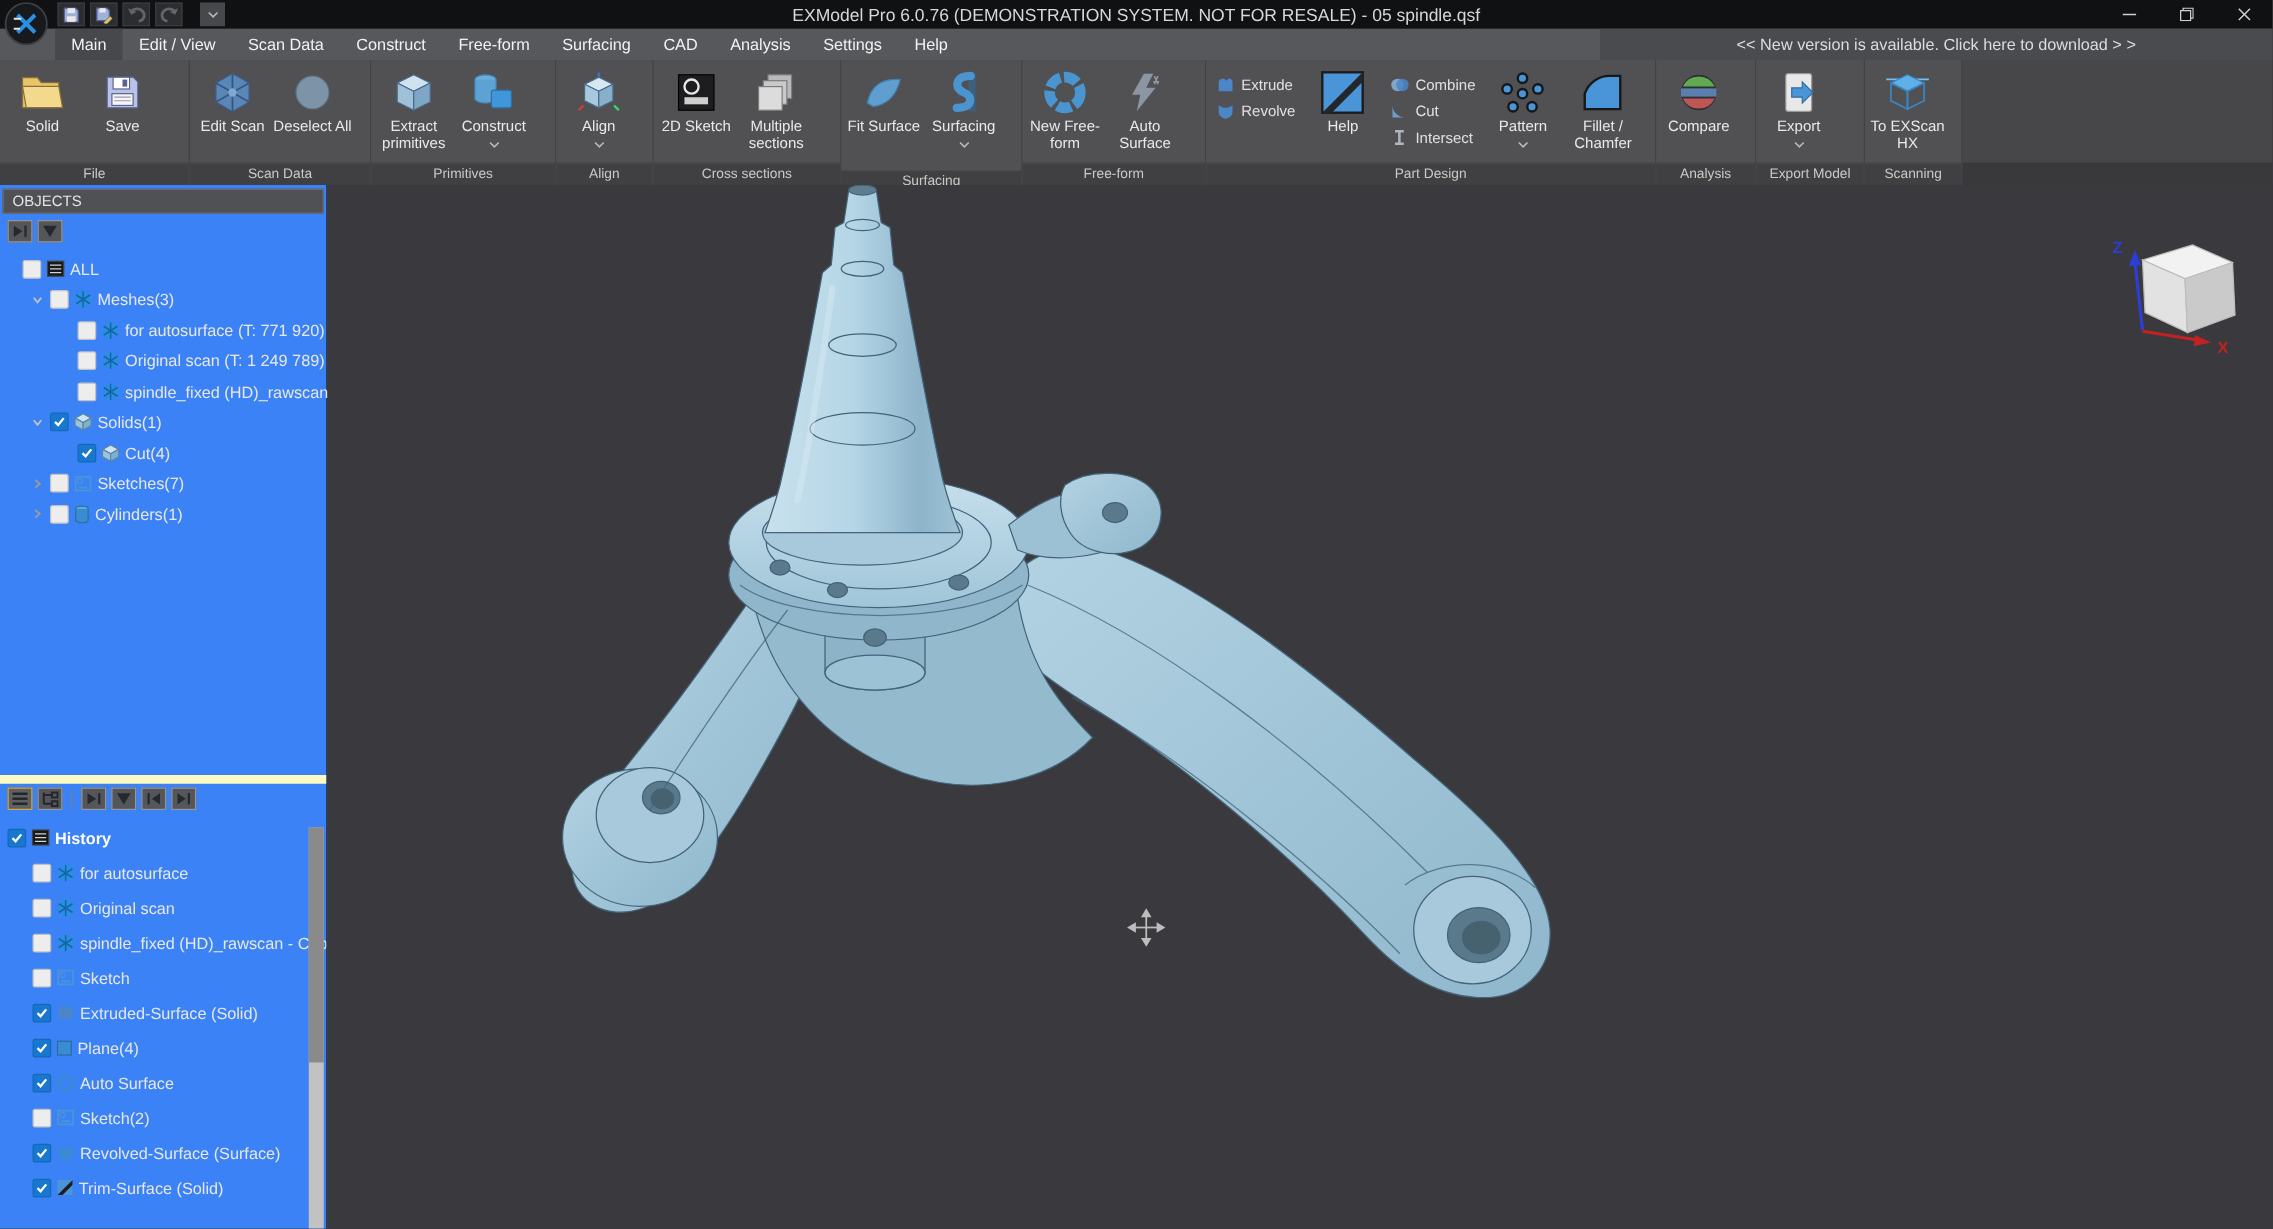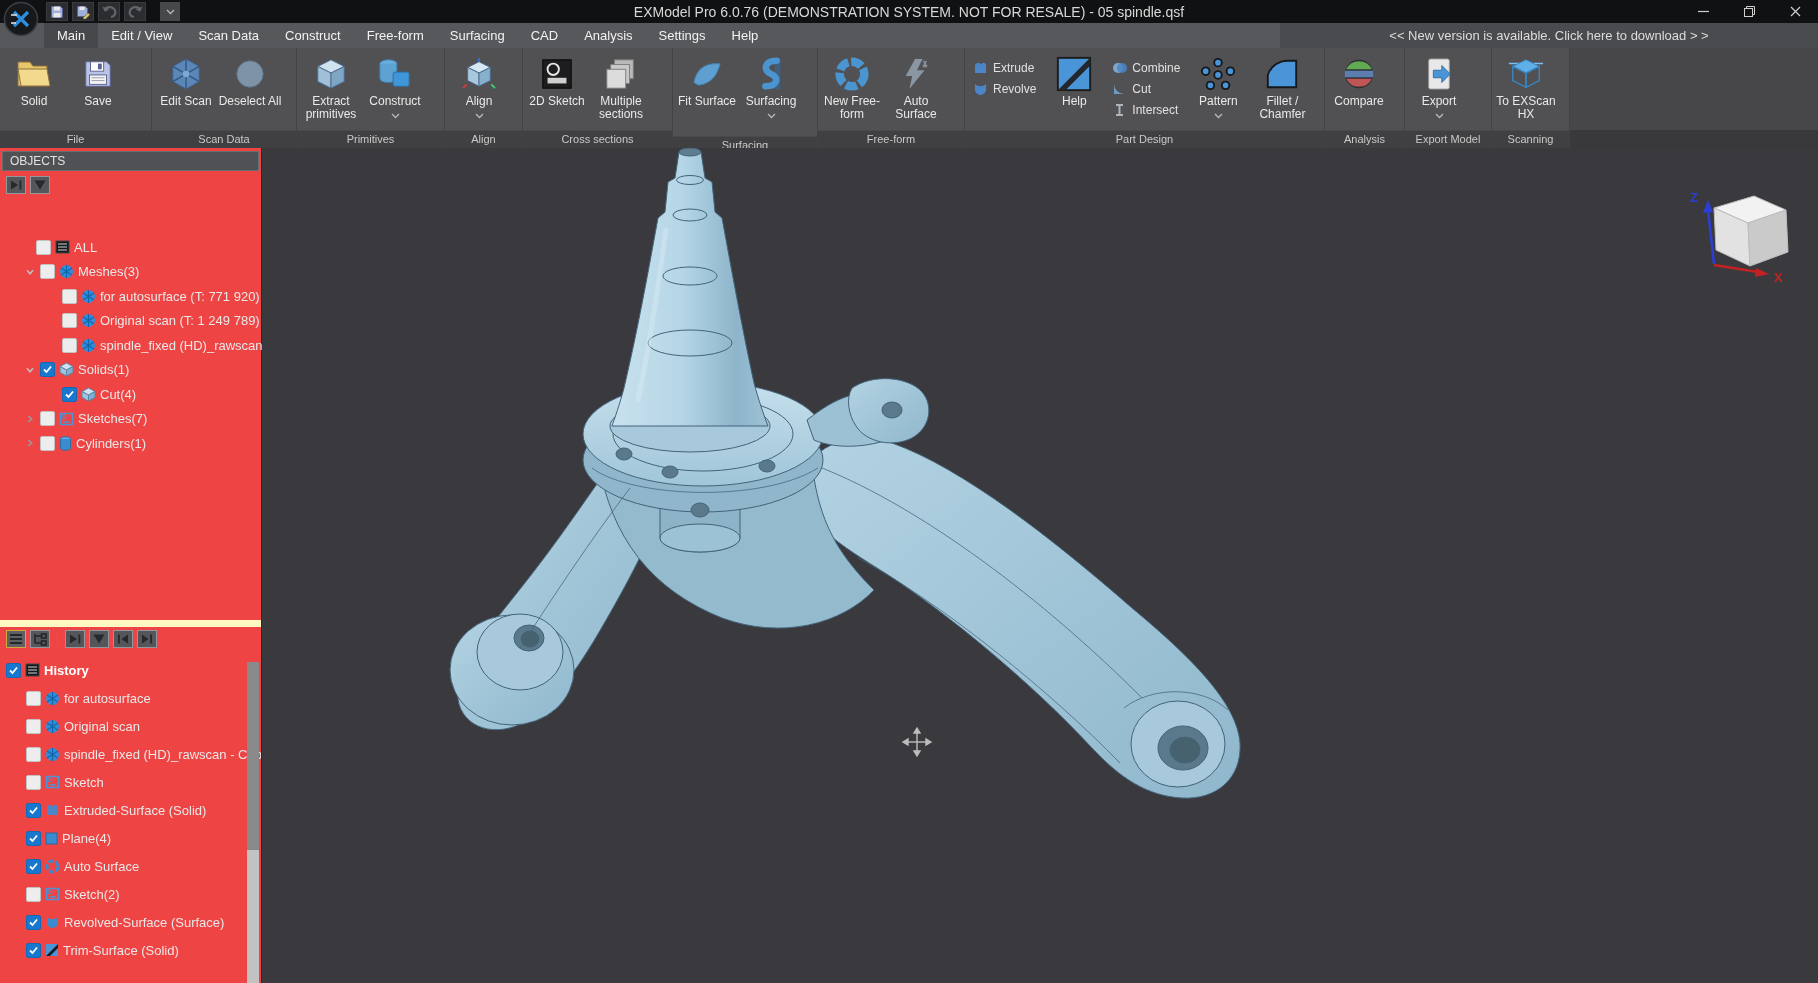--- a/index.html
+++ b/index.html
@@ -28,21 +28,21 @@
 .rg-label{height:18px;background:#404043;color:#c9c9c9;font-size:11px;line-height:17px;text-align:center;border-top:1px solid #494a4d;white-space:nowrap;overflow:hidden}
 .ribbon-btn{width:64px;display:flex;flex-direction:column;align-items:center;color:#e9e9e9;font-size:12px;line-height:1.12;text-align:center;padding-top:3px;flex:none}
 .ribbon-btn .icn{height:42px;display:flex;align-items:center}
 .rg-stack{display:flex;flex-direction:column;gap:4px;padding:9px 6px 0;flex:none}
 .small-btn{display:flex;align-items:center;gap:5px;font-size:12px;color:#e0e0e0;height:17px;white-space:nowrap}
 .caret{margin-top:1px;height:7px}
 .ribbon-fill{flex:1;display:flex;flex-direction:column}
 .ribbon-fill .a{height:82px;background:#47474a}
 .ribbon-fill .b{height:18px;background:#39393c}
 
-.left-panel{position:absolute;top:148px;left:0;width:262px;bottom:0;background:#ef4444;border-right:1px solid #29292b}
+.left-panel{position:absolute;top:148px;left:0;width:262px;bottom:0;background:#3b82f6;border-right:1px solid #29292b}
 .objects-header{margin:3px 2px 2px;height:20px;border:1px solid #6b6c70;background:#505155;color:#e2e2e2;font-size:12px;line-height:18px;padding-left:7px}
 .panel-toolbar{display:flex;gap:4px;align-items:center;padding:3px 0 3px 6px}
 .tb-btn{width:20px;height:18px;border:1px solid #94979c;background:#54565a;display:flex;align-items:center;justify-content:center;flex:none}
 .tb-btn.active{border-color:#d2a83e;background:#5e6064}
 .tb-sep{width:1px;height:15px;background:#7c7d81;margin:0 3px}
 .tree{padding-top:6px}
 .tree-row{display:flex;align-items:center;gap:4px;color:#e8e8e8;font-size:13px;white-space:nowrap}
 .tree-row .exp{width:12px;display:flex;justify-content:center;flex:none}
 .cb{width:15px;height:15px;border-radius:2px;background:#ededed;border:1px solid #c2c2c2;flex:none;display:flex;align-items:center;justify-content:center}
 .cb.checked{background:#1878d0;border-color:#1568b8}
@@ -486,21 +486,21 @@
         </div>
         <div class="tb-btn">
           <span class="icn">
             <svg width="16" height="14" viewBox="0 0 16 14">
               <path d="M2.5 2.5 h11 l-5.5 9 Z" fill="#25282c"></path>
             </svg>
           </span>
         </div>
       </div>
     <div class="tree" id="objects-tree">
-        <div class="tree-row" style="height: 24.5px; padding-left: 20px; margin-top: 32px;">
+        <div class="tree-row" style="height: 24.5px; padding-left: 2px;">
           <span class="exp"></span>
           <div class="cb"></div>
           <span class="icn">
             <svg width="15" height="14" viewBox="0 0 15 14">
               <rect x="1" y="1" width="13" height="12" fill="#16181a" stroke="#444"></rect>
               <line x1="3" y1="4" x2="12" y2="4" stroke="#cfd4d8"></line>
               <line x1="3" y1="7" x2="12" y2="7" stroke="#cfd4d8"></line>
               <line x1="3" y1="10" x2="12" y2="10" stroke="#cfd4d8"></line>
             </svg>
           </span>

